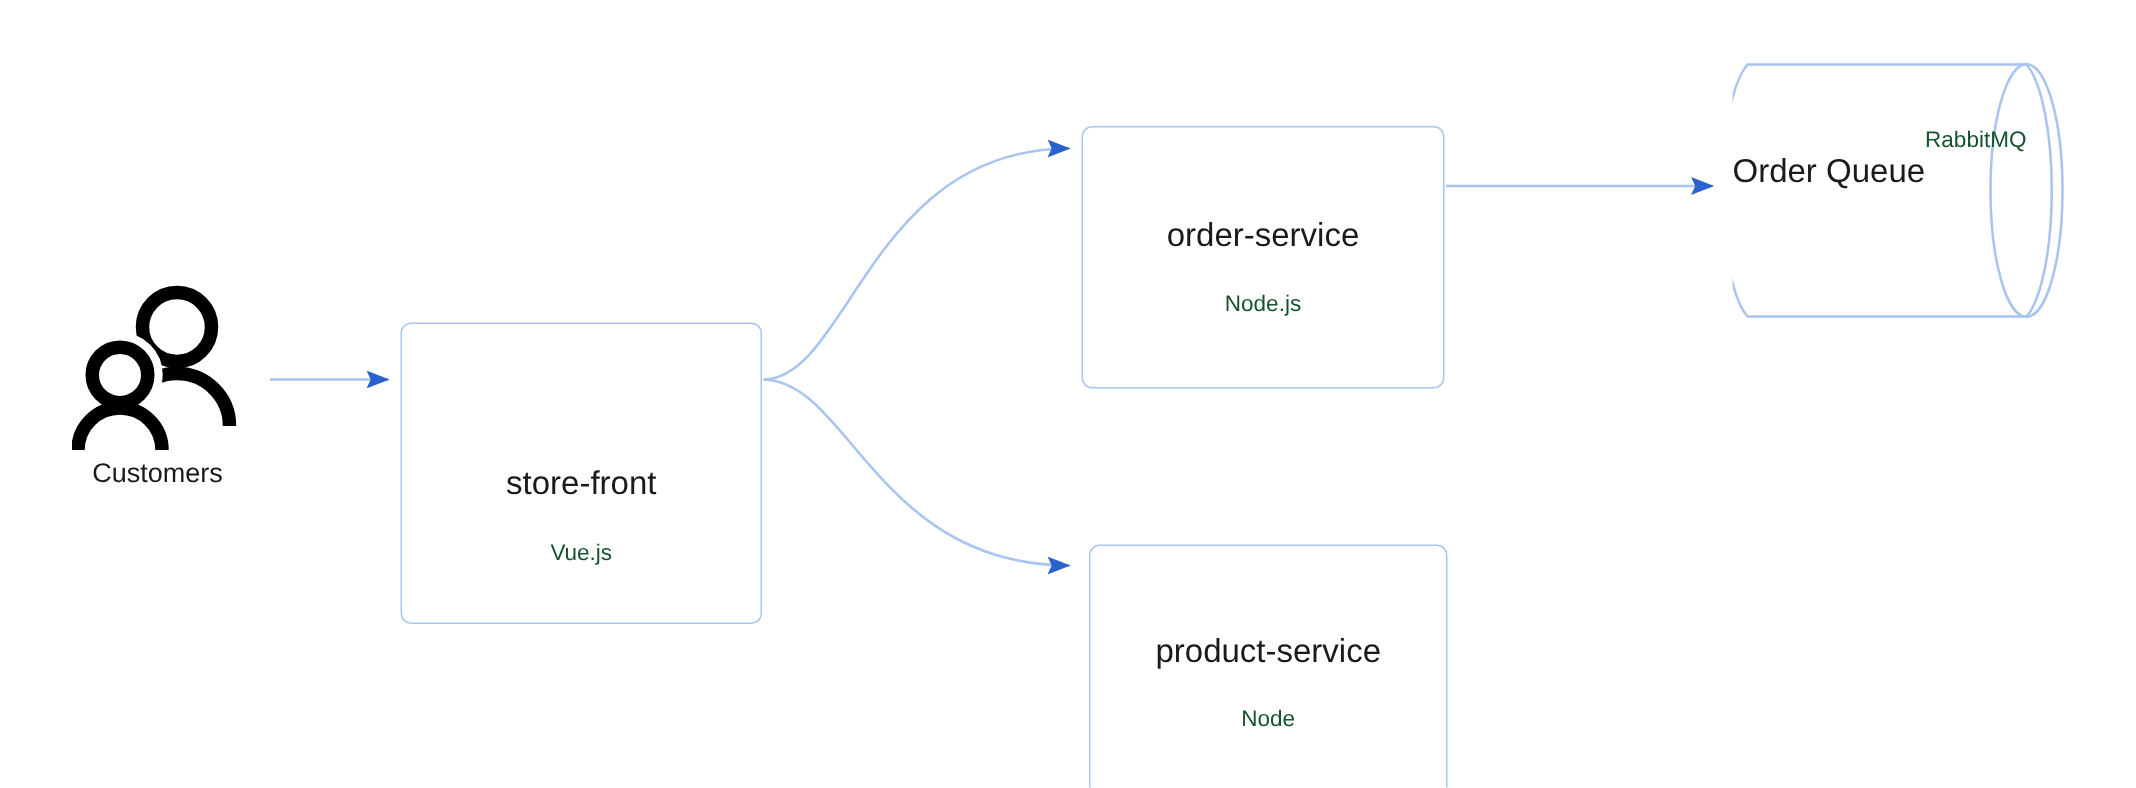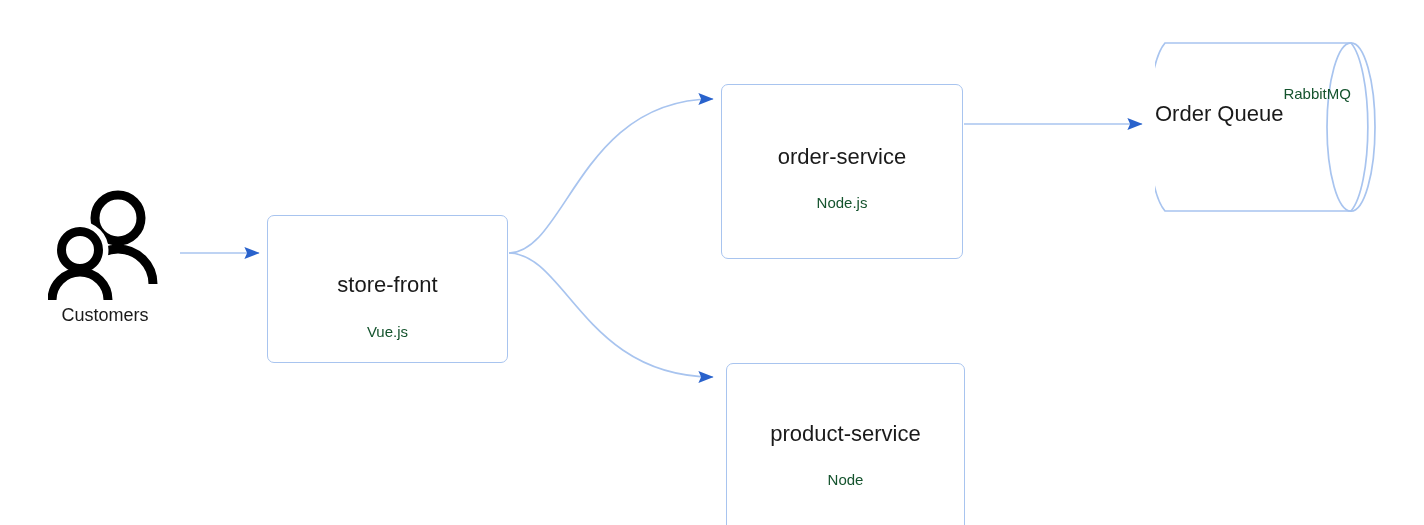--- a/index.html
+++ b/index.html
@@ -55,21 +55,22 @@
     line-height: 1.1;
     white-space: nowrap;
     text-align: center;
   }
 
   
   #node-store-front {
     left: 267px;
     top: 167px;
     width: 241px;
-    height: 148px;
+    height: 201px;
+    justify-content: center;
   }
   #node-store-front .node-title { margin-top: 57px; }
   #node-store-front .node-sub   { margin-top: 27px; }
 
   
   #node-order-service {
     left: 721px;
     top: 36px;
     width: 242px;
     height: 175px;

